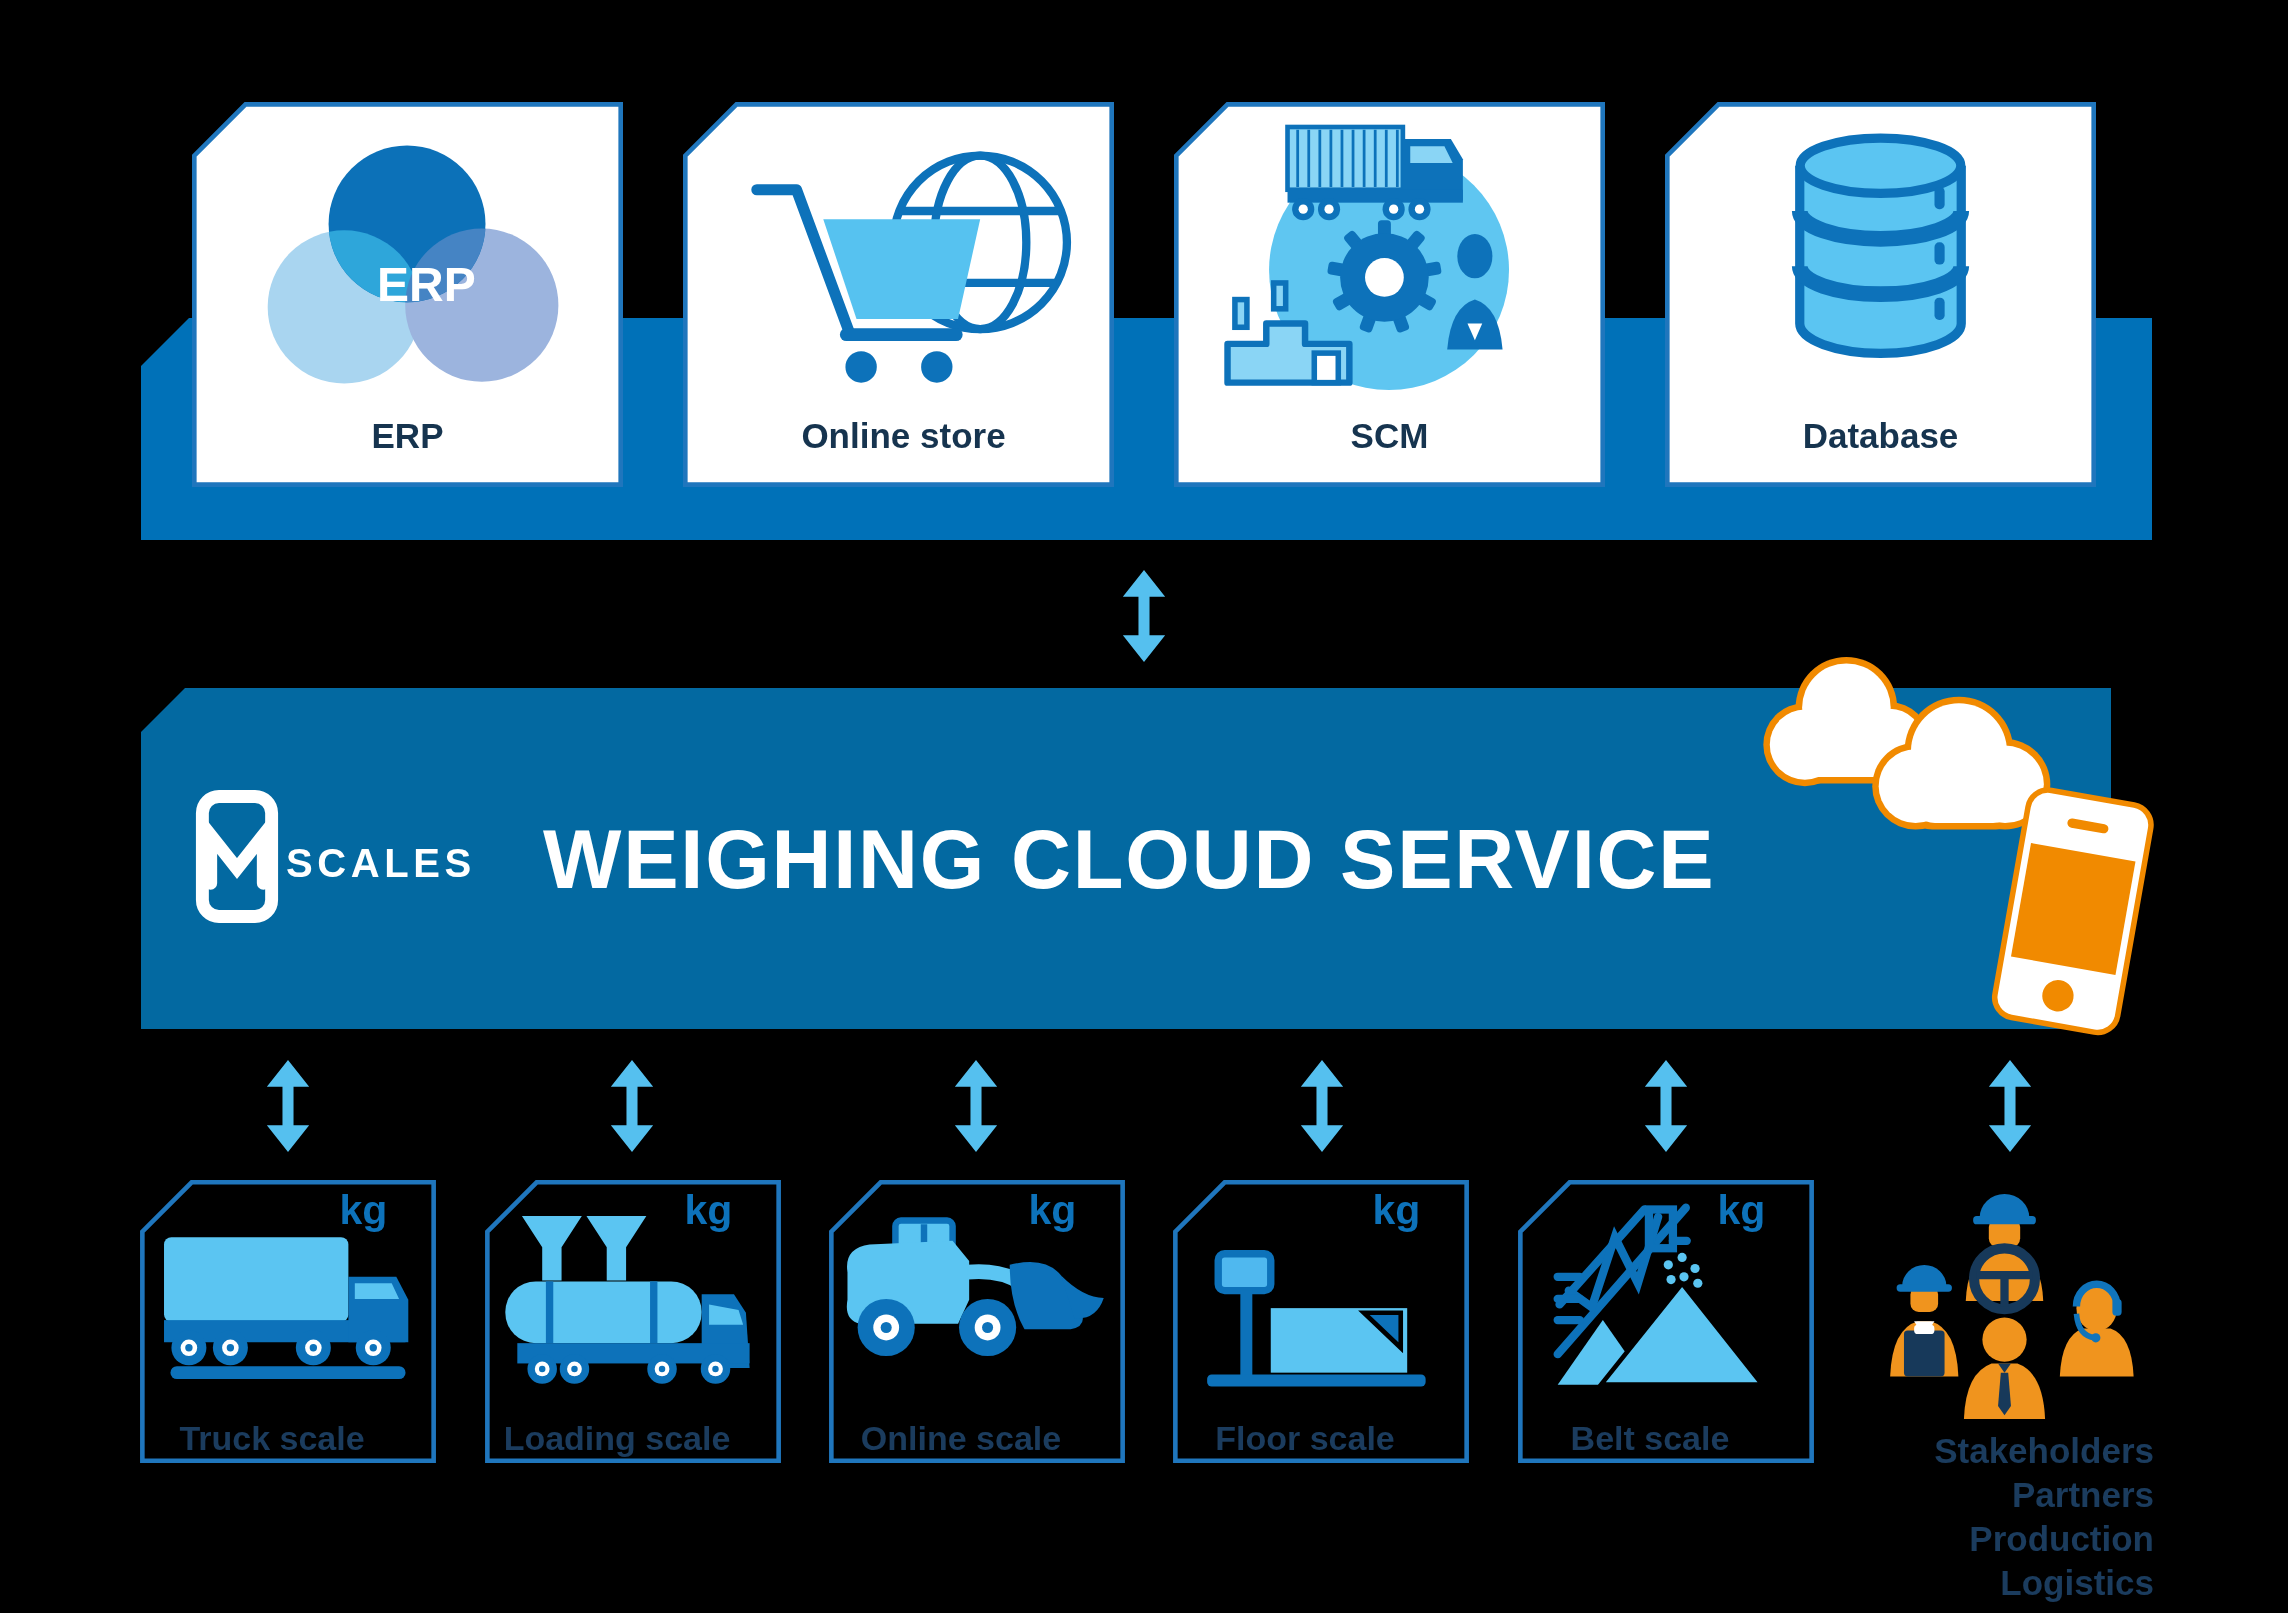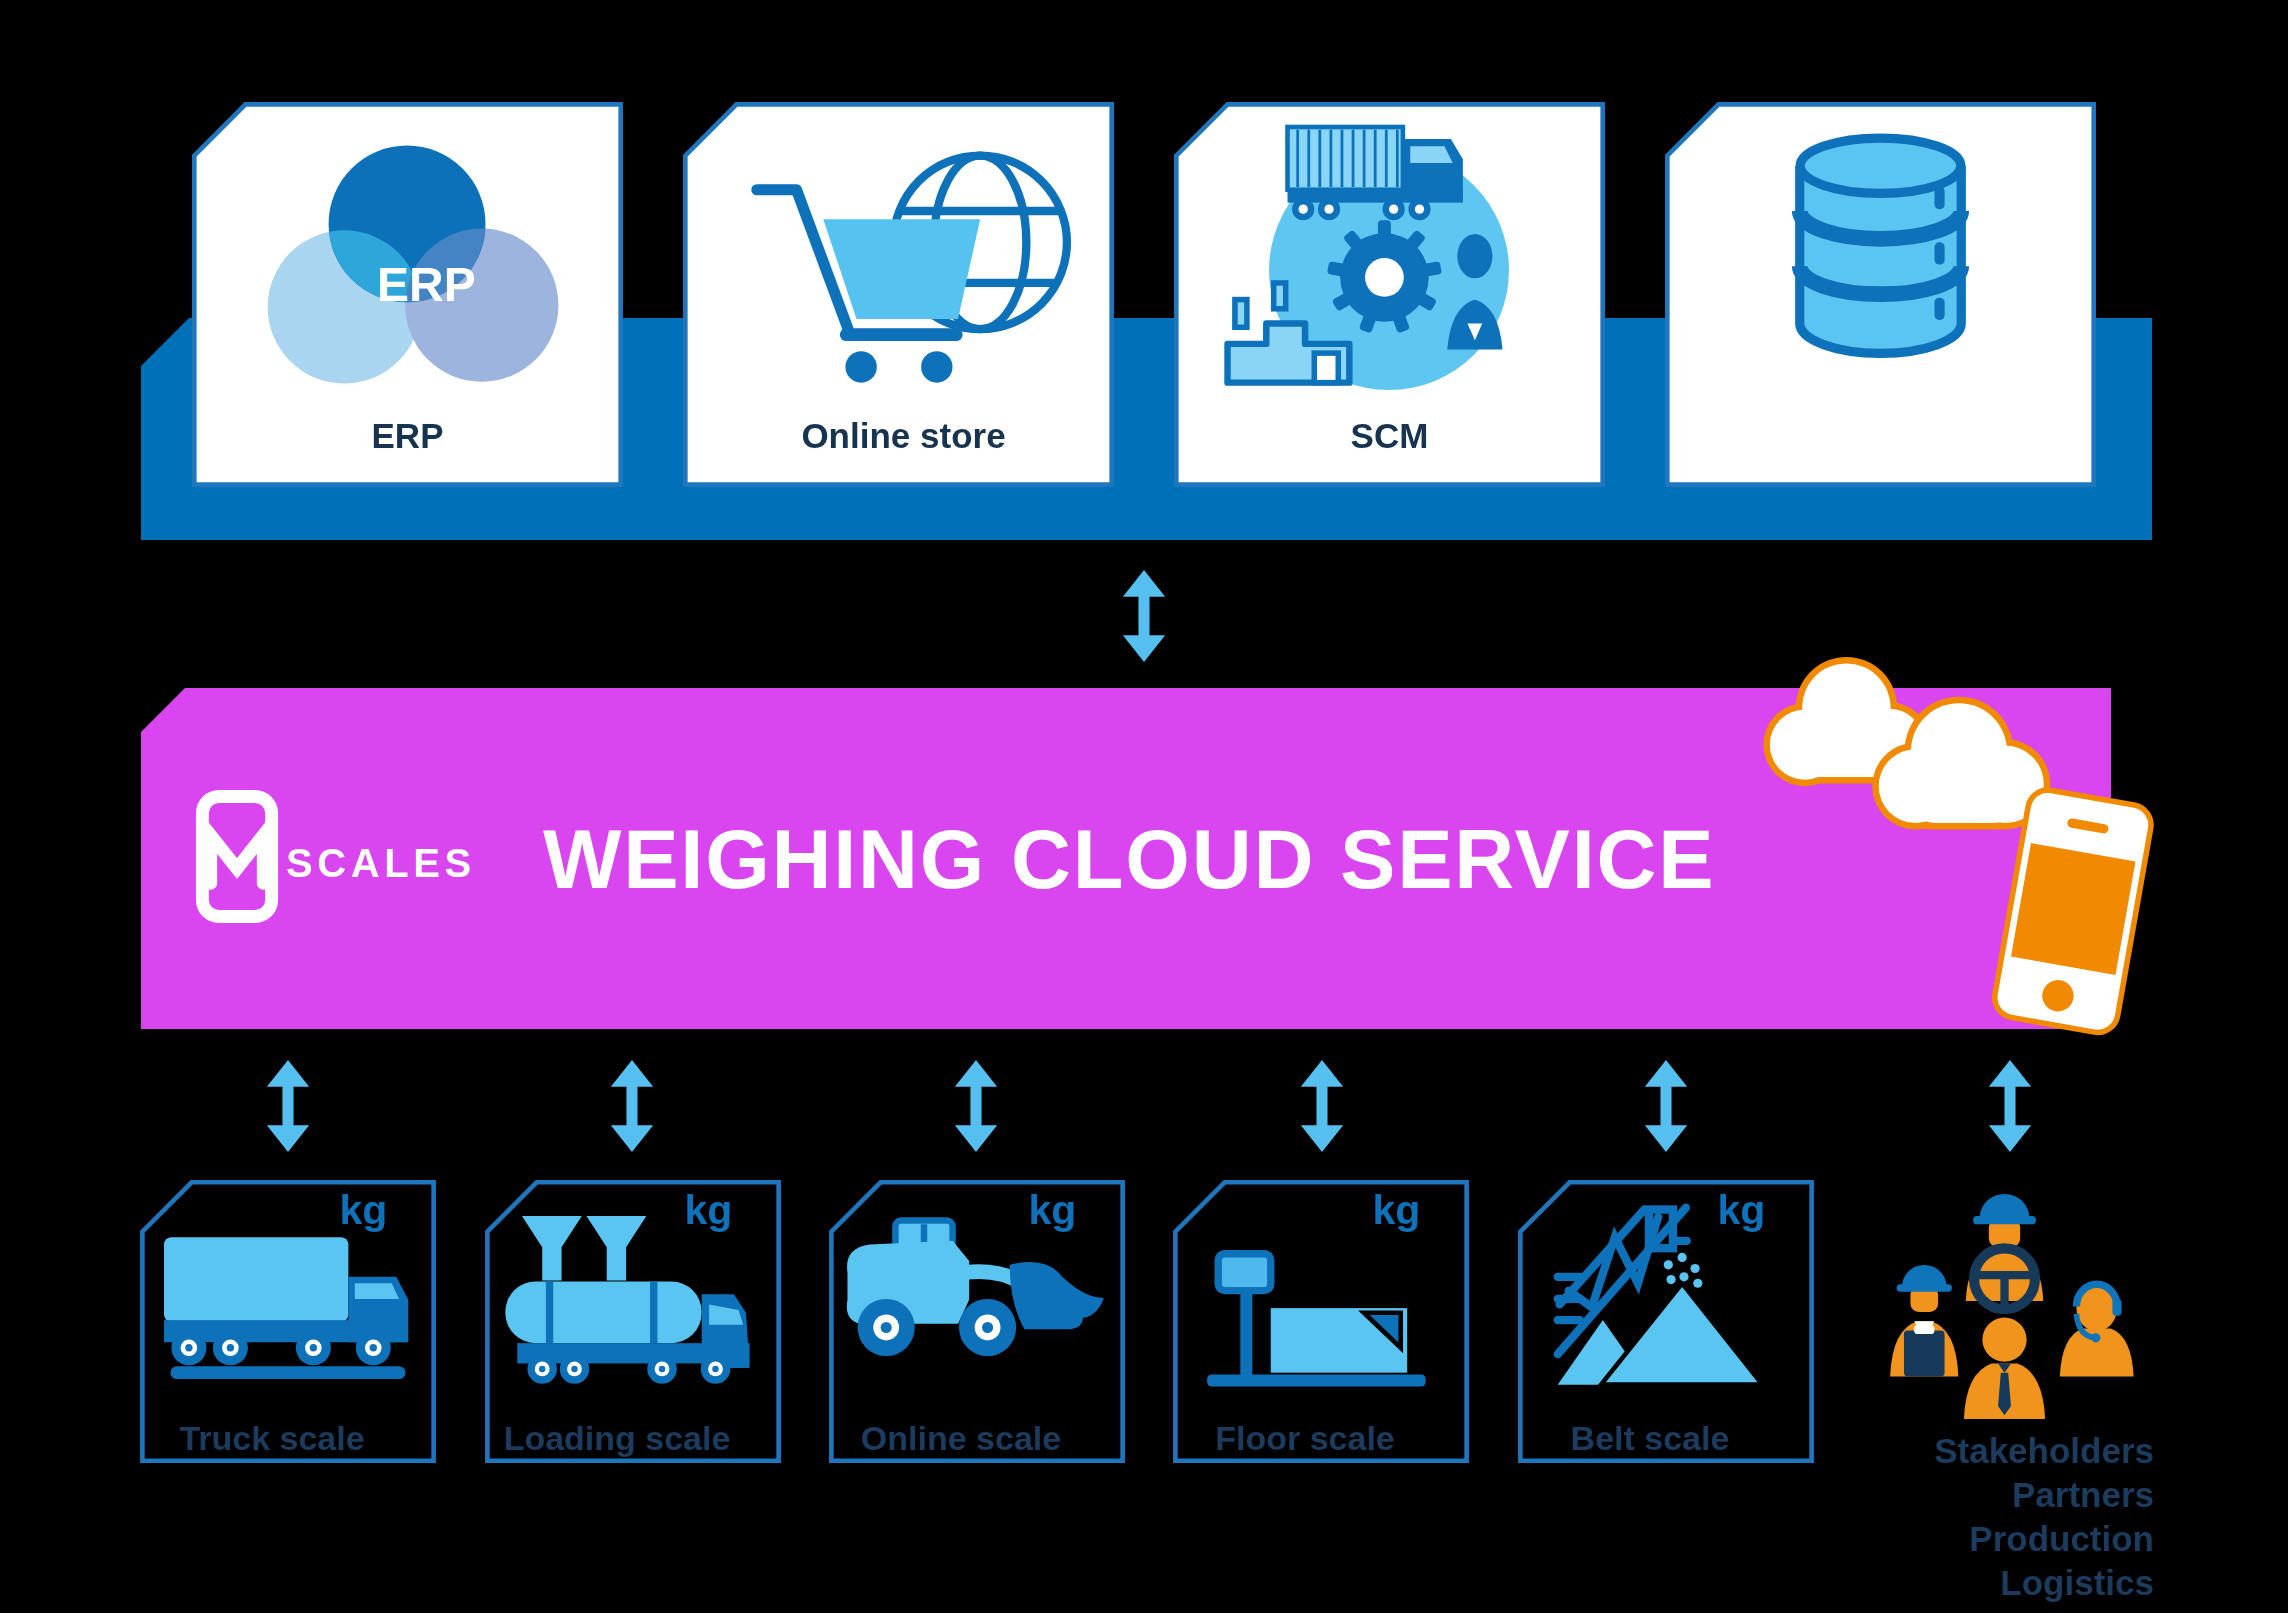--- a/index.html
+++ b/index.html
@@ -3,21 +3,21 @@
 <meta charset="utf-8">
 <style>
   html,body{margin:0;padding:0;background:#000;}
   .canvas{position:relative;width:2289px;height:1613px;background:#000;overflow:hidden;
           font-family:"Liberation Sans",sans-serif;margin-top:48px;}
   .abs{position:absolute;}
   
   .top-bar{position:absolute;left:141px;top:270px;width:2011px;height:222px;background:#0071B8;
            clip-path:polygon(48px 0,100% 0,100% 100%,0 100%,0 48px);}
   
-  .banner{position:absolute;left:141px;top:640px;width:1970px;height:341px;background:#d946ef;
+  .banner{position:absolute;left:141px;top:640px;width:1970px;height:341px;background:#0369a1;
           clip-path:polygon(44px 0,100% 0,100% 100%,0 100%,0 44px);}
   .banner-title{position:absolute;left:402px;top:130px;font-size:83px;font-weight:bold;
                 color:#FFFFFF;letter-spacing:1.8px;white-space:nowrap;line-height:83px;}
   .brand-text{position:absolute;left:145px;top:154px;font-size:40px;font-weight:bold;
               color:#FFFFFF;letter-spacing:4.6px;line-height:42px;}
   
   .top-card{position:absolute;top:54px;width:431px;height:385px;}
   .bottom-card{position:absolute;top:1132px;width:264px;height:283px;}
   .card-bg{position:absolute;left:0;top:0;}
   .t-label{position:absolute;left:0;top:314px;width:100%;text-align:center;
@@ -168,20 +168,21 @@
     </svg>
     <svg class="icon-svg" width="431" height="385" viewBox="0 0 467 417">
       <path d="M146,69 L146,240 A87,32 0 0 0 321,240 L321,69" fill="#5BC5F2" stroke="#0D72BA" stroke-width="10"></path>
       <ellipse cx="233.5" cy="69" rx="87" ry="30" fill="#5BC5F2" stroke="#0D72BA" stroke-width="10"></ellipse>
       <path d="M146,118 A87,30 0 0 0 321,118" fill="none" stroke="#0D72BA" stroke-width="17"></path>
       <path d="M146,178 A87,30 0 0 0 321,178" fill="none" stroke="#0D72BA" stroke-width="17"></path>
       <rect x="292" y="92" width="11" height="24" rx="5" fill="#0D72BA"></rect>
       <rect x="292" y="152" width="11" height="24" rx="5" fill="#0D72BA"></rect>
       <rect x="292" y="212" width="11" height="24" rx="5" fill="#0D72BA"></rect>
     </svg>
+    <div class="t-label">Database</div>
   </div>
 
   <svg class="arrow" style="left:1120px;top:522px;" viewBox="0 0 52 100">
     <path d="M26,0 L49,29 L32,29 L32,71 L49,71 L26,100 L3,71 L20,71 L20,29 L3,29 Z" fill="#55C0EF"></path>
   </svg>
 
   <div class="banner">
     <svg class="abs" style="left:54px;top:101px;" width="84" height="135" viewBox="0 0 91 146">
       <rect x="8" y="8" width="75" height="130" rx="18" fill="none" stroke="#FFFFFF" stroke-width="14"></rect>
       <path d="M17,102 L17,50 L45.5,86 L74,50 L74,102" fill="none" stroke="#FFFFFF" stroke-width="14" stroke-linecap="round" stroke-linejoin="miter"></path>

